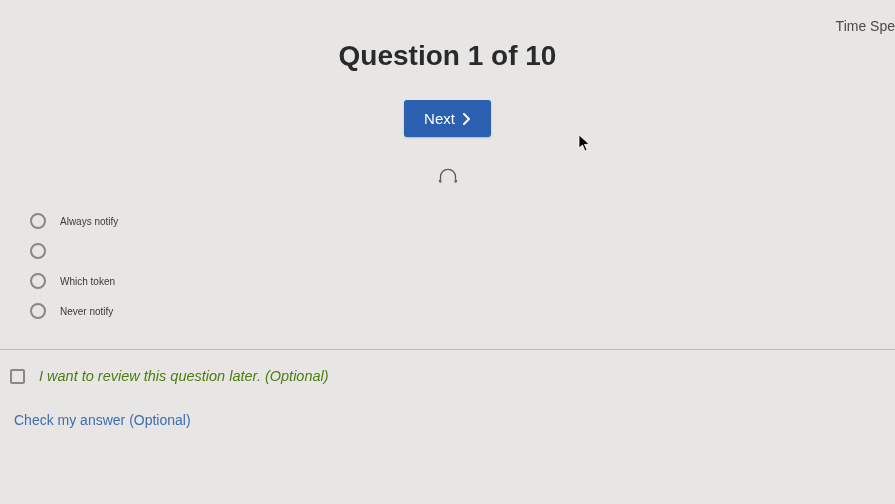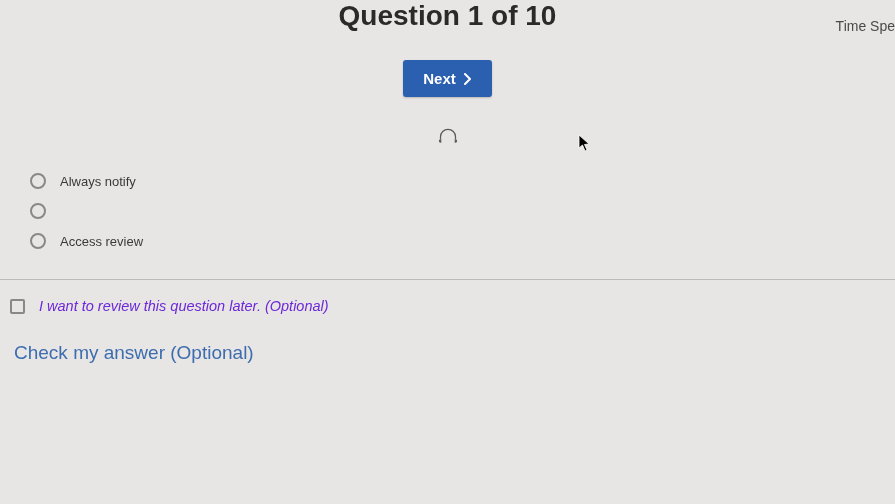--- a/index.html
+++ b/index.html
@@ -20,34 +20,35 @@
       position: absolute;
       top: 18px;
       right: 0;
       font-size: 14px;
       color: #4a4a4a;
       font-weight: 500;
       text-align: right;
     }
     .header {
       text-align: center;
+      padding-top: 40px;
     }
     .question-title {
       font-size: 28px;
       font-weight: 700;
       color: #2a2a2a;
       margin-bottom: 28px;
     }
     .next-btn {
       background: #2b5fb0;
       color: #fff;
       border: none;
       padding: 10px 20px;
       font-size: 15px;
-      font-weight: 700;
+      font-weight: 400;
       border-radius: 3px;
       cursor: pointer;
       display: inline-flex;
       align-items: center;
       gap: 8px;
       box-shadow: 0 1px 2px rgba(0,0,0,0.2);
     }
     .next-btn svg {
       width: 8px;
       height: 12px;
@@ -87,21 +88,21 @@
     }
     .radio-circle {
       width: 16px;
       height: 16px;
       border: 2px solid #888;
       border-radius: 50%;
       flex-shrink: 0;
       background: transparent;
     }
     .option-label {
-      font-size: 13px;
+      font-size: 10px;
       color: #3a3a3a;
     }
     .divider {
       margin-top: 30px;
       border: none;
       border-top: 1px solid #bbb;
     }
     .review-row {
       display: flex;
       align-items: center;
@@ -113,25 +114,25 @@
       height: 15px;
       border: 2px solid #888;
       border-radius: 2px;
       background: transparent;
       flex-shrink: 0;
       cursor: pointer;
     }
     .review-label {
       font-size: 14.5px;
       font-style: italic;
-      color: #6d28d9;
+      color: #4d7c0f;
     }
     .check-answer {
       padding: 28px 14px 0 14px;
-      font-size: 19px;
+      font-size: 14px;
       color: #3d6db0;
       cursor: pointer;
     }
     .cursor {
       position: absolute;
       top: 134px;
       left: 578px;
       pointer-events: none;
     }
     .cursor svg {
@@ -165,21 +166,25 @@
   <div class="options">
     <div class="option">
       <div class="radio-circle"></div>
       <div class="option-label">Always notify</div>
     </div>
     <div class="option">
       <div class="radio-circle"></div>
     </div>
     <div class="option">
       <div class="radio-circle"></div>
-      <div class="option-label">Access review</div>
+      <div class="option-label">Which token</div>
+    </div>
+    <div class="option">
+      <div class="radio-circle"></div>
+      <div class="option-label">Never notify</div>
     </div>
   </div>
 </div>
 
 <hr class="divider">
 
 <div class="review-row">
   <div class="checkbox"></div>
   <div class="review-label">I want to review this question later. (Optional)</div>
 </div>

